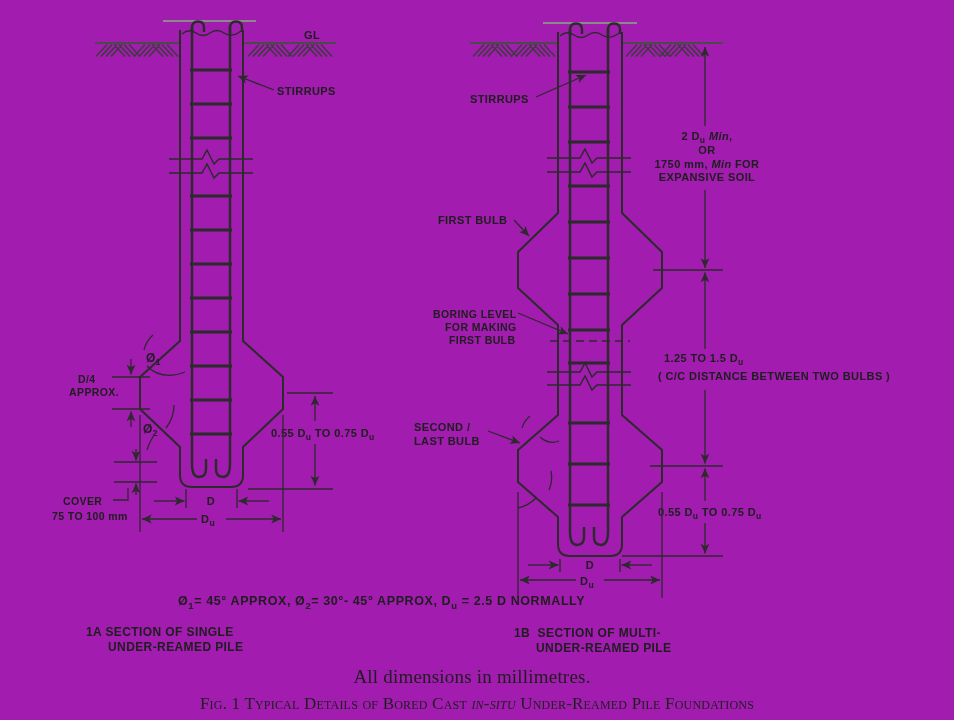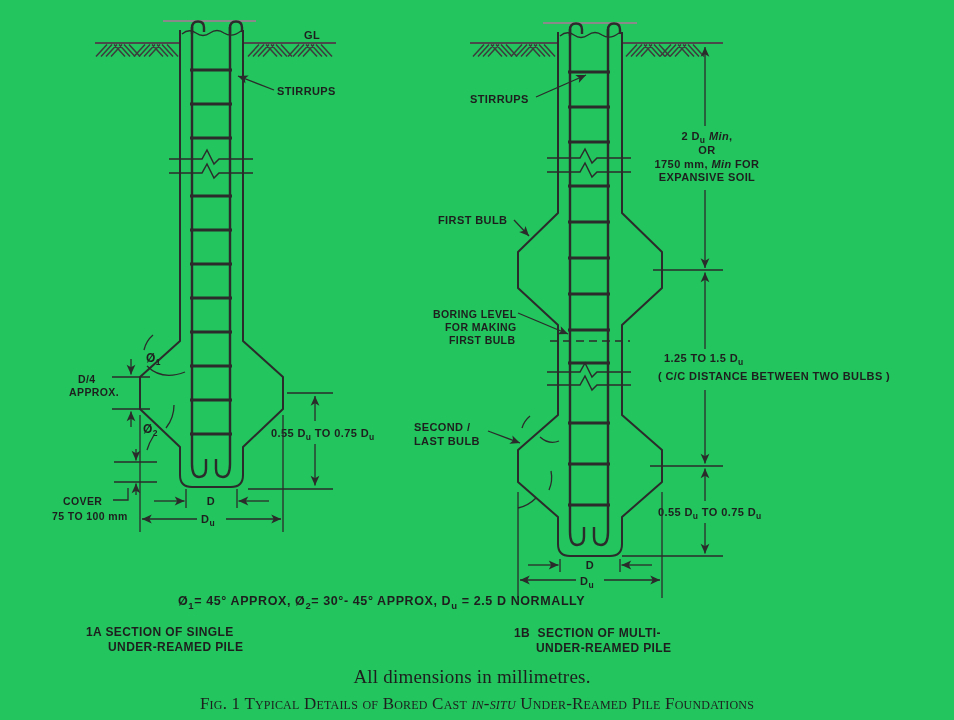--- a/index.html
+++ b/index.html
@@ -1,16 +1,16 @@
 <!DOCTYPE html>
 <html><head>
 <meta charset="utf-8">
 <style>
   html,body{margin:0;padding:0;background:#fff;}
-  .stage{position:relative;width:954px;height:720px;background:#22c55e;overflow:hidden;}
+  .stage{position:relative;width:954px;height:720px;background:#a21caf;overflow:hidden;}
   svg{display:block;}
   .ln{stroke:#2b2b2b;fill:none;}
   .thin{stroke-width:1.3px;}
   .mid{stroke-width:2px;}
   .bar{stroke-width:2.4px;}
   .st{stroke-width:3px;}
   .gl{stroke:#4a4a4a;stroke-width:1.8px;fill:none;}
   .ref{stroke:#8a8a8a;stroke-width:2.2px;fill:none;}
   text{fill:#1e1e1e;font-family:"Liberation Sans",sans-serif;font-weight:bold;letter-spacing:0.4px;}
   .t11{font-size:11px;}

